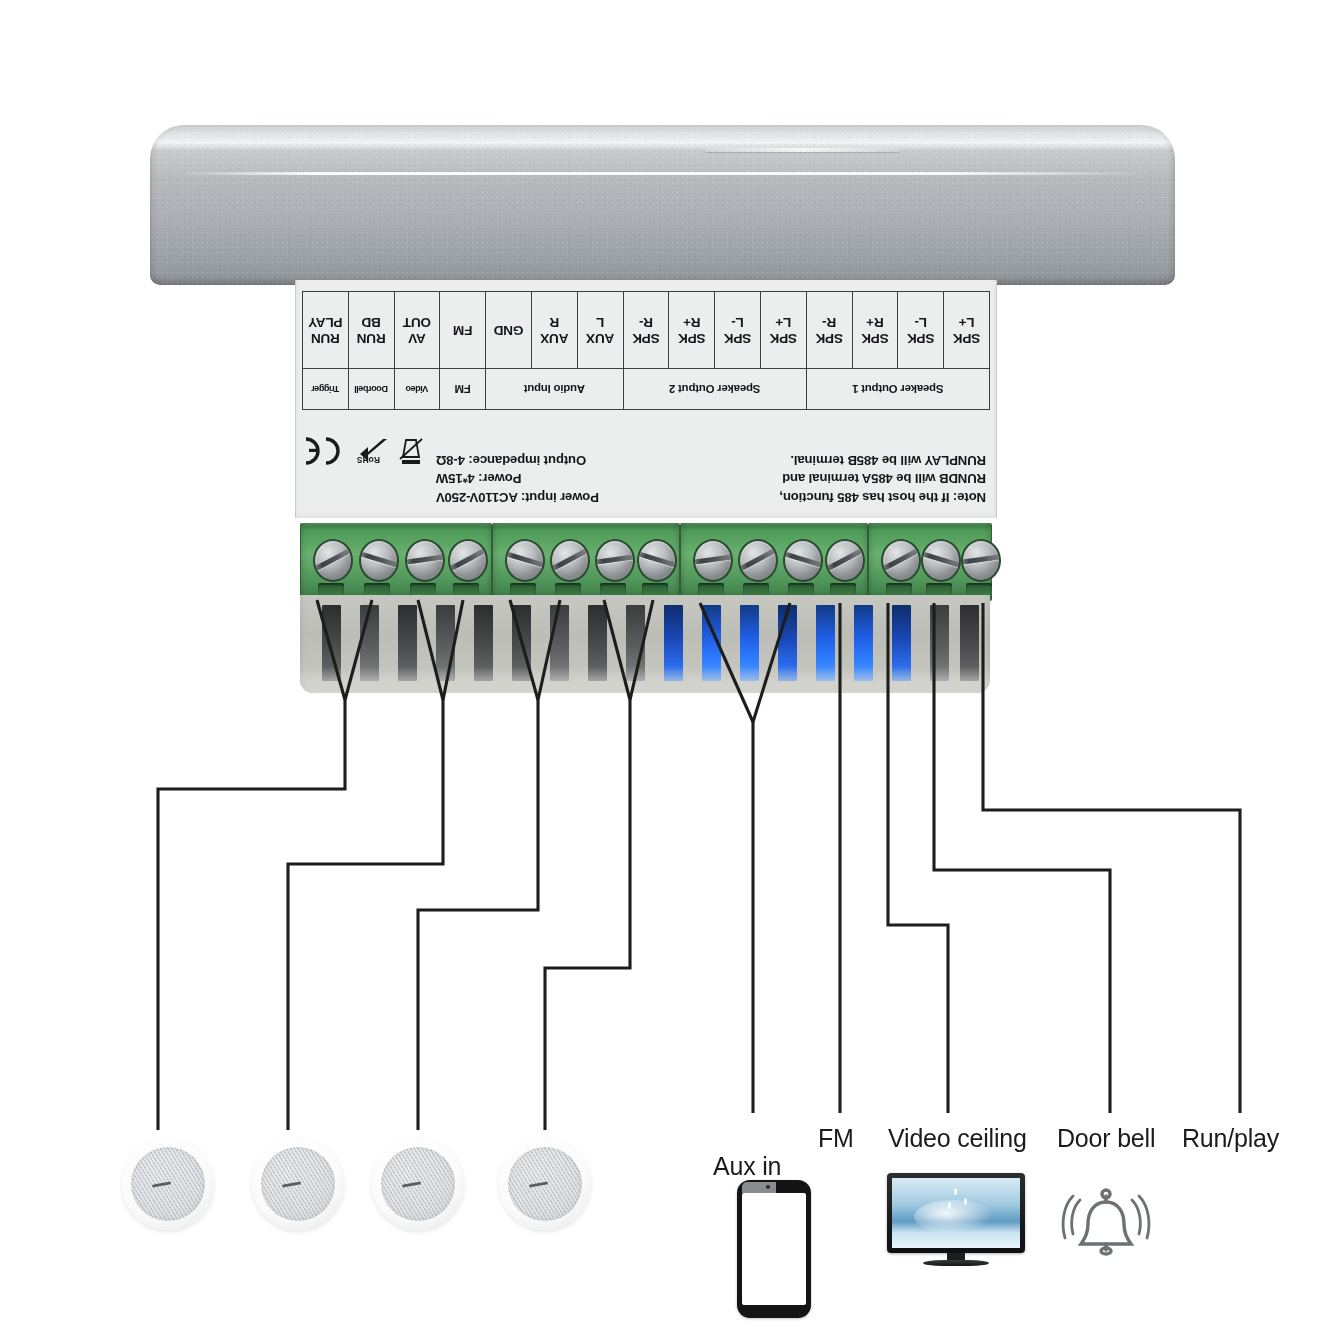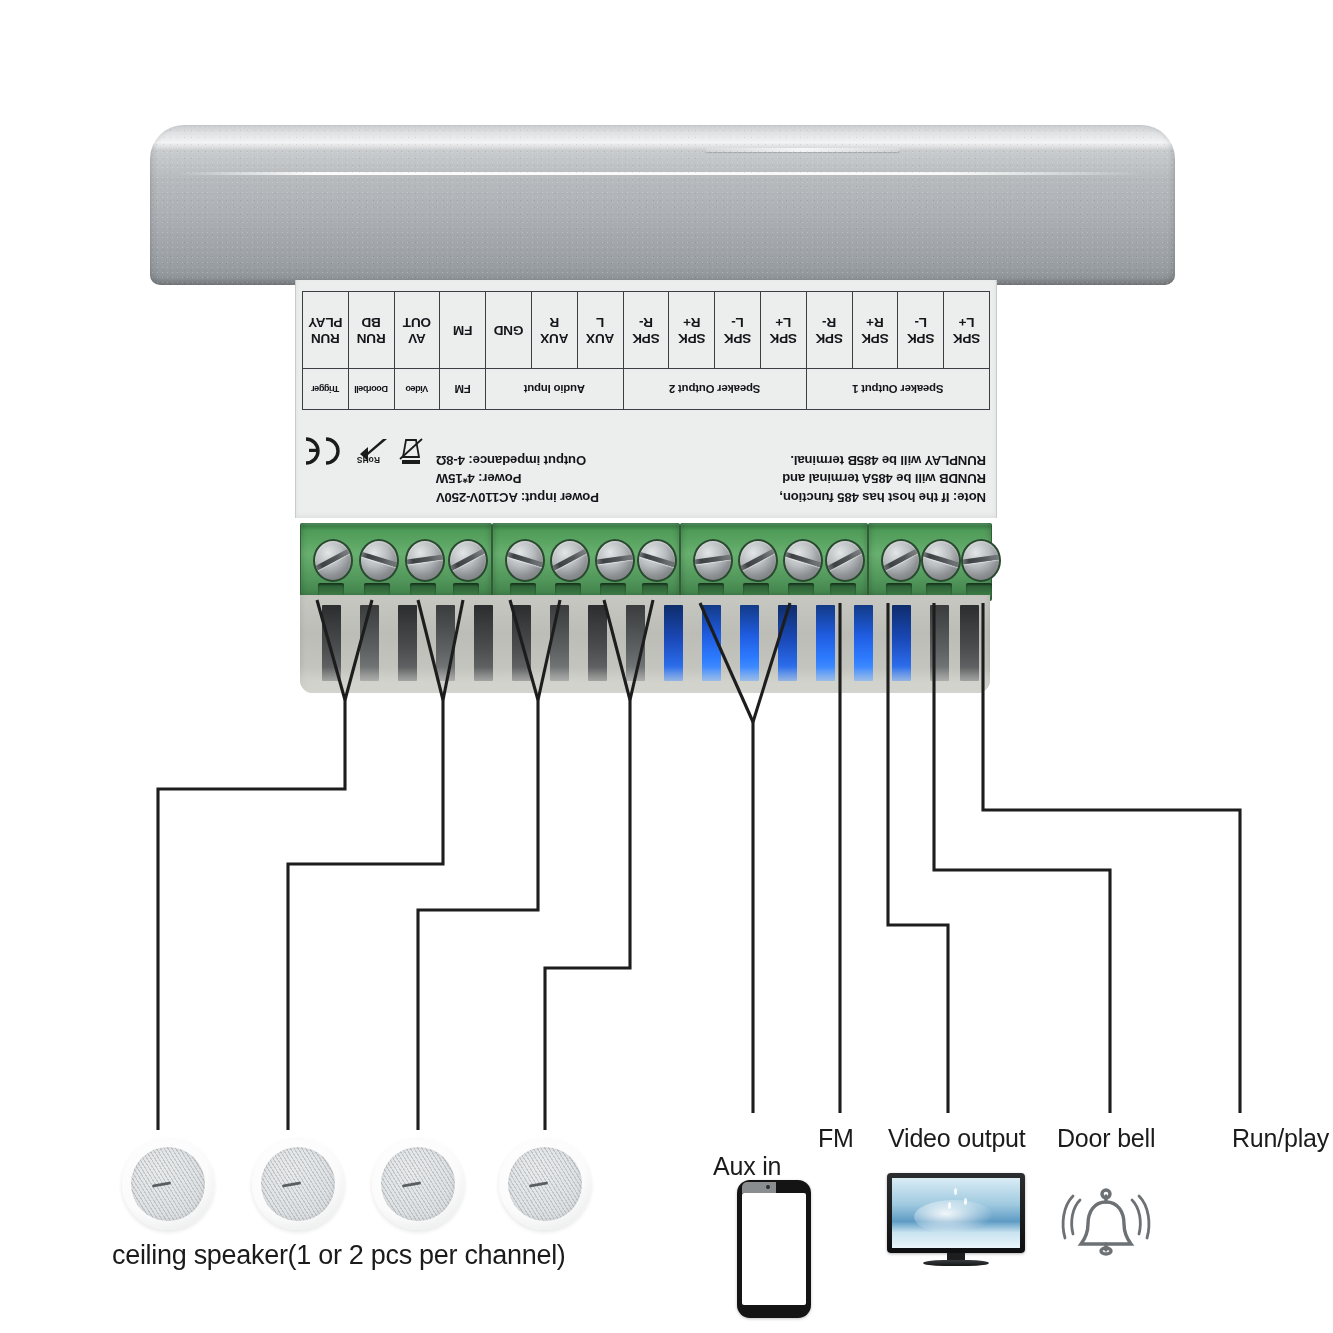--- a/index.html
+++ b/index.html
@@ -690,27 +690,26 @@
   </div>
   <div class="spk" style="left:372px; top:1138px;">
     <div class="inner"></div>
     <div class="notch"></div>
   </div>
   <div class="spk" style="left:499px; top:1138px;">
     <div class="inner"></div>
     <div class="notch"></div>
   </div>
 
-  <div class="caption" style="left:112px; top:1240px;">ceiling speaker(1 or 2 pcs per channel)</div>
 
   <div class="callout-label" style="left:713px;  top:1152px;">Aux in</div>
   <div class="callout-label" style="left:818px;  top:1124px;">FM</div>
-  <div class="callout-label" style="left:888px;  top:1124px;">Video output</div>
+  <div class="callout-label" style="left:888px;  top:1124px;">Video ceiling</div>
   <div class="callout-label" style="left:1057px; top:1124px;">Door bell</div>
-  <div class="callout-label" style="left:1232px; top:1124px;">Run/play</div>
+  <div class="callout-label" style="left:1182px; top:1124px;">Run/play</div>
 
   <div class="phone" style="left:737px; top:1180px;">
     <div class="earpiece"></div>
     <div class="cam"></div>
     <div class="screen"></div>
   </div>
 
   <div class="tv" style="left:887px; top:1173px;">
     <div class="bez">
       <div class="scr">

